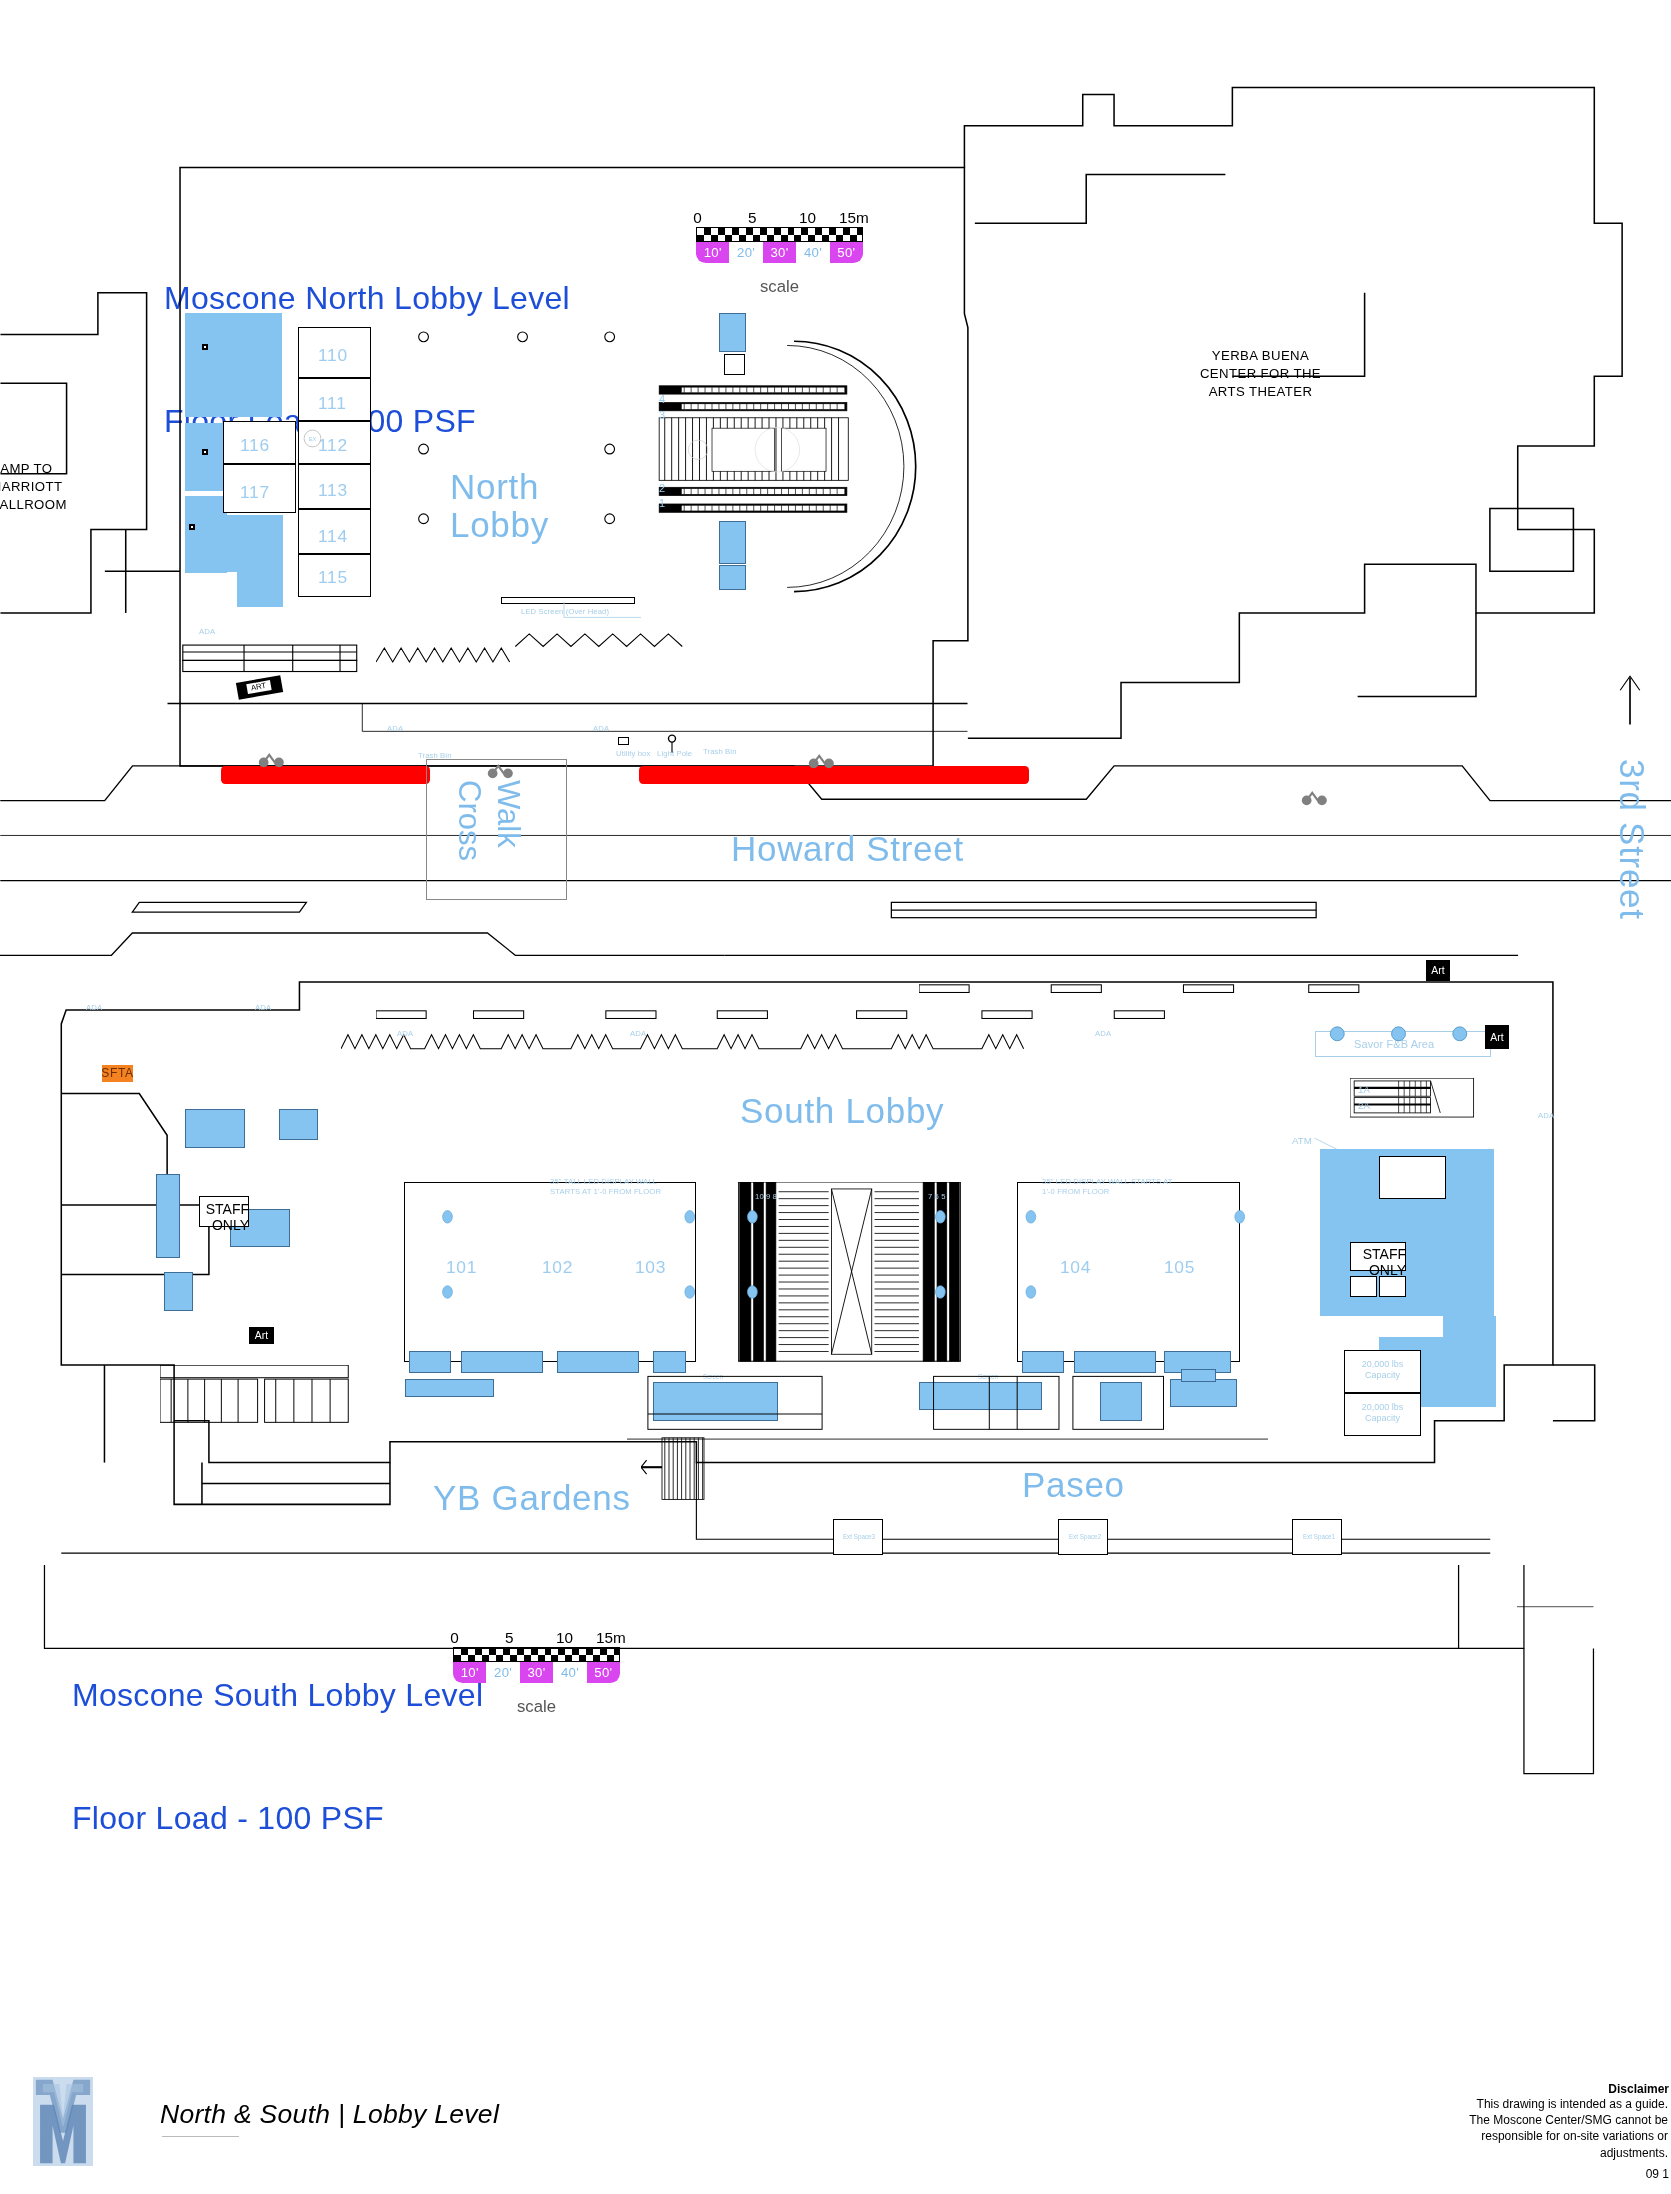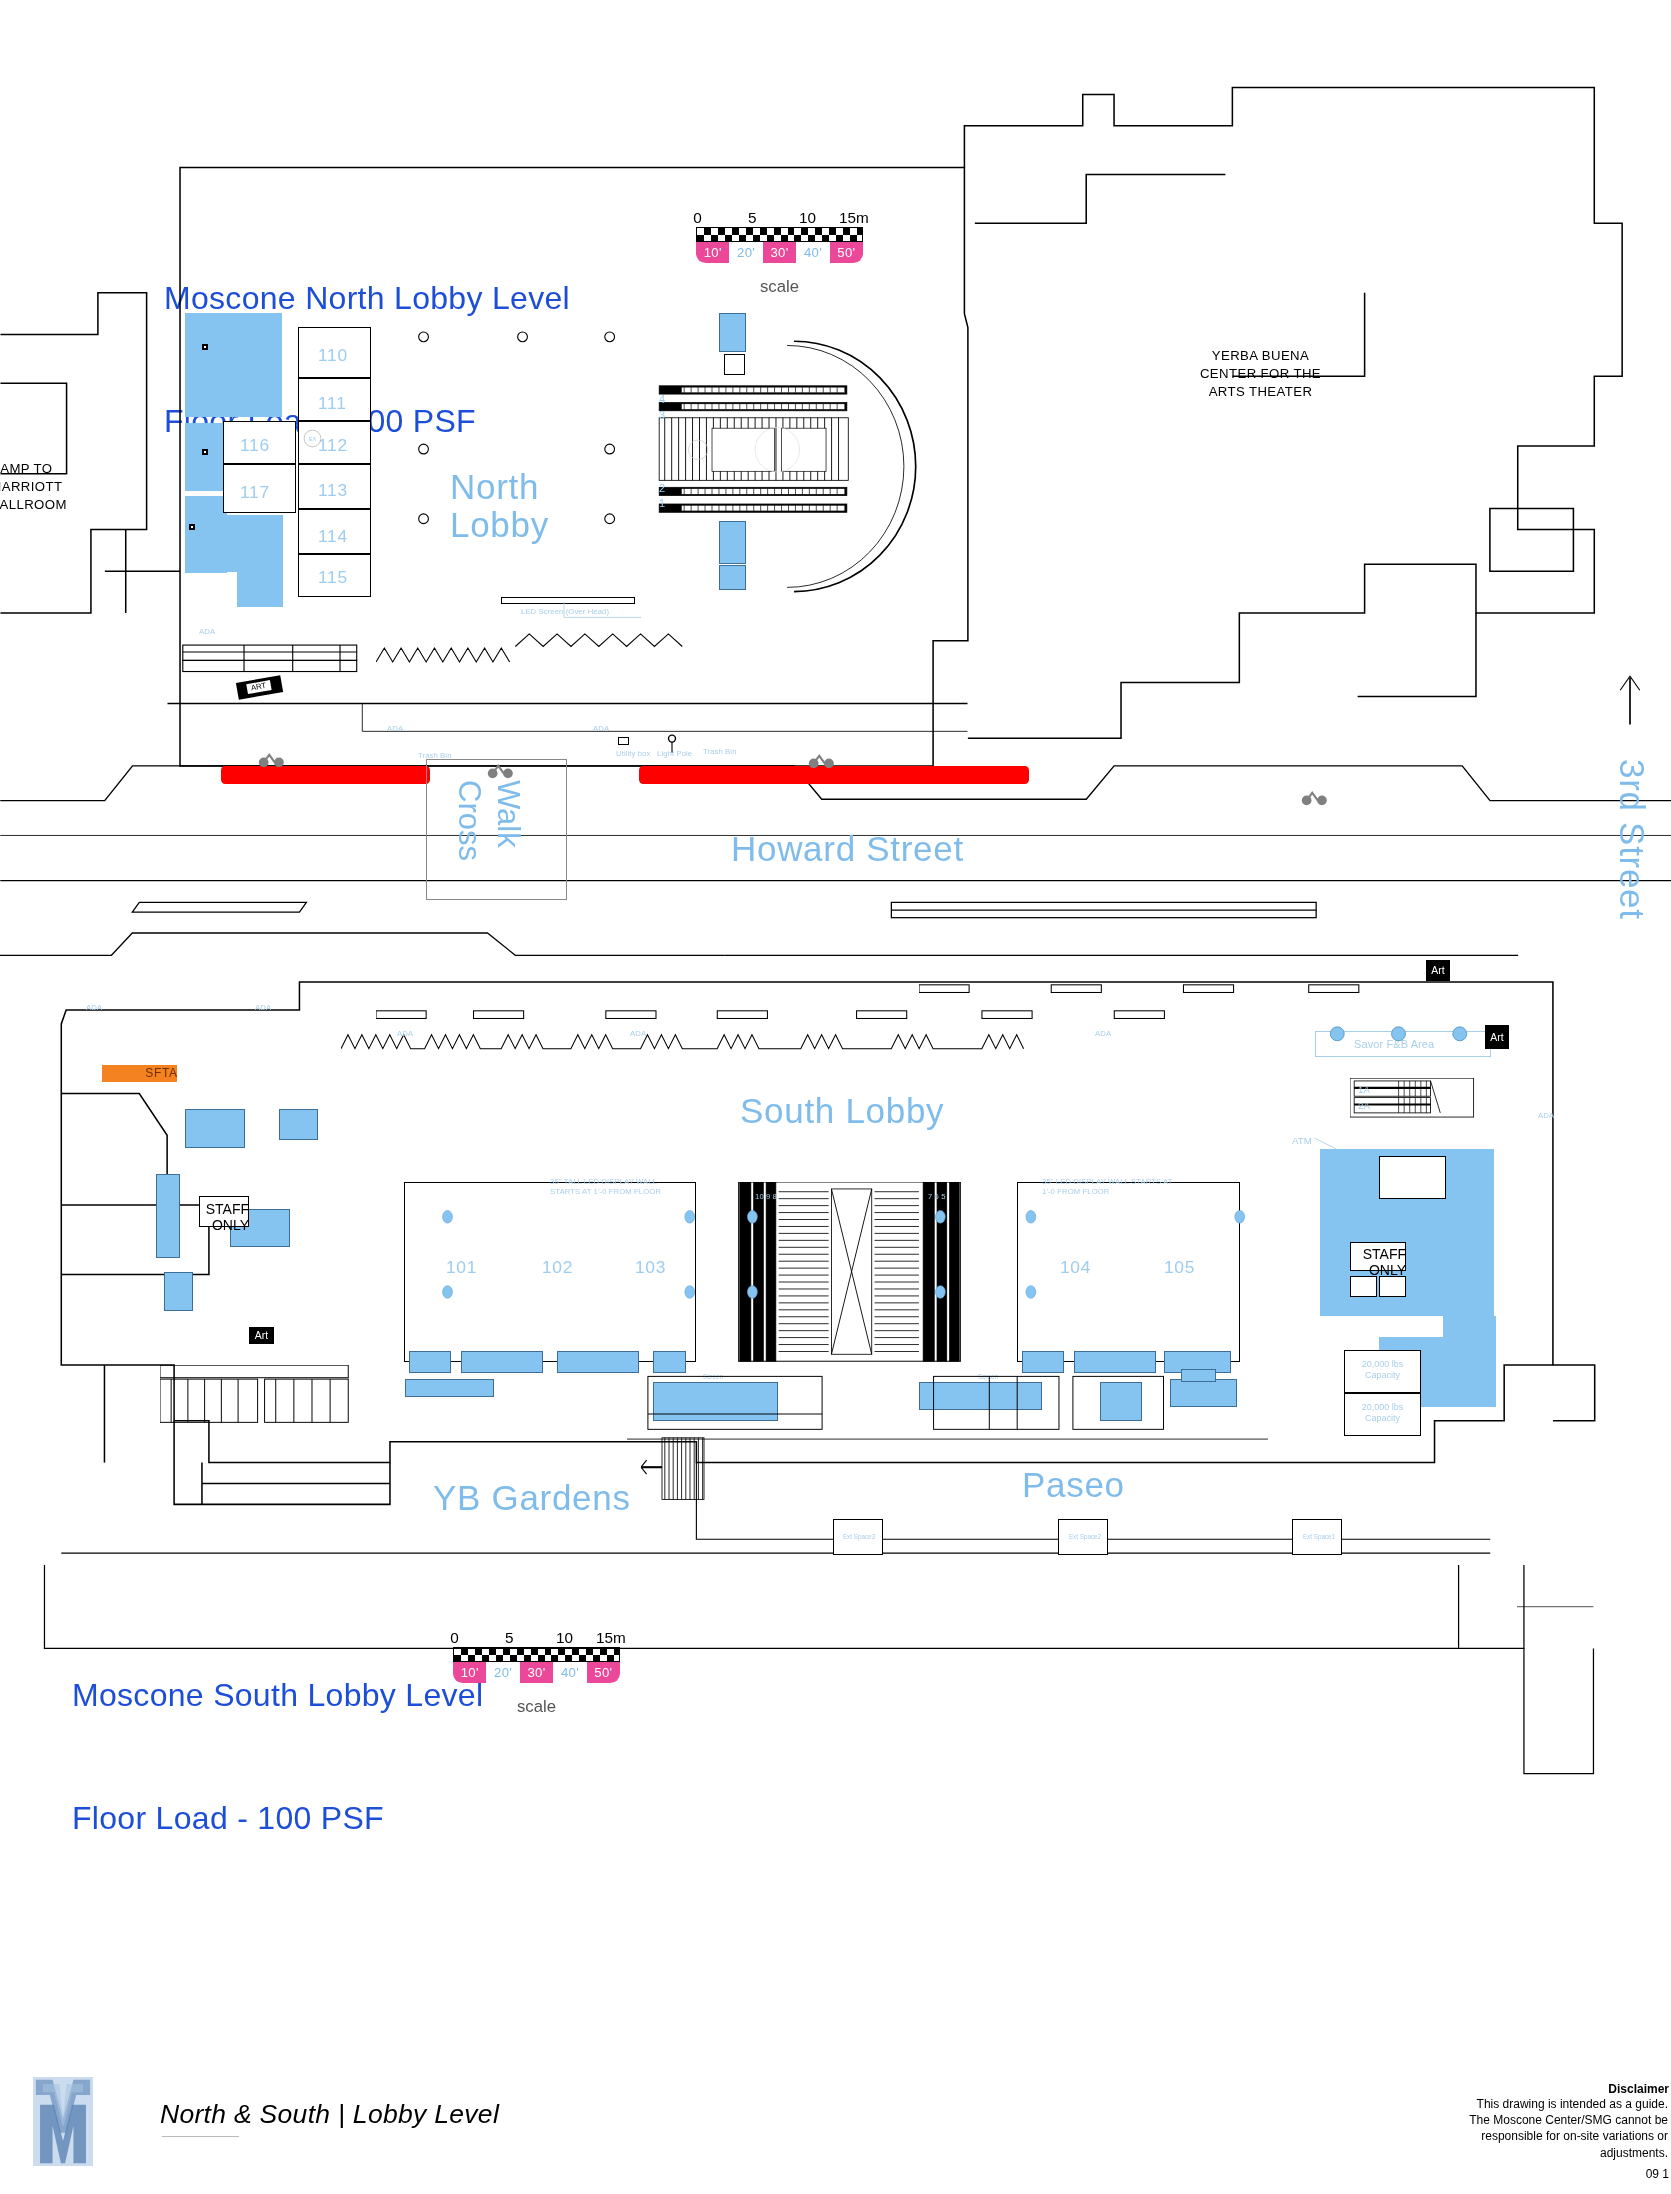--- a/index.html
+++ b/index.html
@@ -109,21 +109,21 @@
         #000 139px 146px, #fff 146px 153px, #000 153px 160px, #fff 160px 167px);
   }
   .ft-row {
     display: flex; width: 167px; height: 21px;
     border-radius: 0 0 9.7px 9.7px; overflow:hidden;
   }
   .ft-cell {
     flex: 1; display:flex; align-items:center; justify-content:center;
     font-size: 13.2px; letter-spacing: 0.3px;
   }
-  .ft-grey { background:#ec4899; color:#fff; }
+  .ft-grey { background:#d946ef; color:#fff; }
   .ft-white { background:#fff; color:#7FBCEC; }
   .scale-word {
     text-align:center; width:167px; font-size:16.7px; color:#555; margin-top:14px;
   }
 
   
   .art-badge {
     background:#000; color:#fff; font-size:10.4px;
     display:flex; align-items:center; justify-content:center;
   }
@@ -515,21 +515,21 @@
   </svg>
   <svg class="abs" style="left:919px; top:982px;" width="515" height="14" viewBox="0 0 740 20">
     <g fill="none" stroke="#000" stroke-width="1.5">
       <rect x="0" y="4" width="72" height="11"></rect>
         <rect x="190" y="4" width="72" height="11"></rect>
       <rect x="380" y="4" width="72" height="11"></rect>
         <rect x="560" y="4" width="72" height="11"></rect>
     </g>
   </svg>
 
-  <div class="abs sfta-badge" style="left:102px; top:1065px; width:31px; height:16.7px;padding-left:44px;">SFTA</div>
+  <div class="abs sfta-badge" style="left:102px; top:1065px; width:31px; height:16.7px;">SFTA</div>
 
   <div class="abs lbl-big" style="left:740px; top:1091px;">South Lobby</div>
 
   <div class="abs outline-blue" style="left:185px; top:1109px; width:60px; height:39px;"></div>
   <div class="abs outline-blue" style="left:279px; top:1109px; width:39px; height:31px;"></div>
   <div class="abs outline-blue" style="left:156px; top:1174px; width:24px; height:84px;"></div>
   <div class="abs outline-blue" style="left:230px; top:1209px; width:60px; height:38px;"></div>
   <div class="abs outline-blue" style="left:164px; top:1272px; width:29px; height:39px;"></div>
 
   <div class="abs outline" style="left:199px; top:1196px; width:50px; height:31px;"></div>

